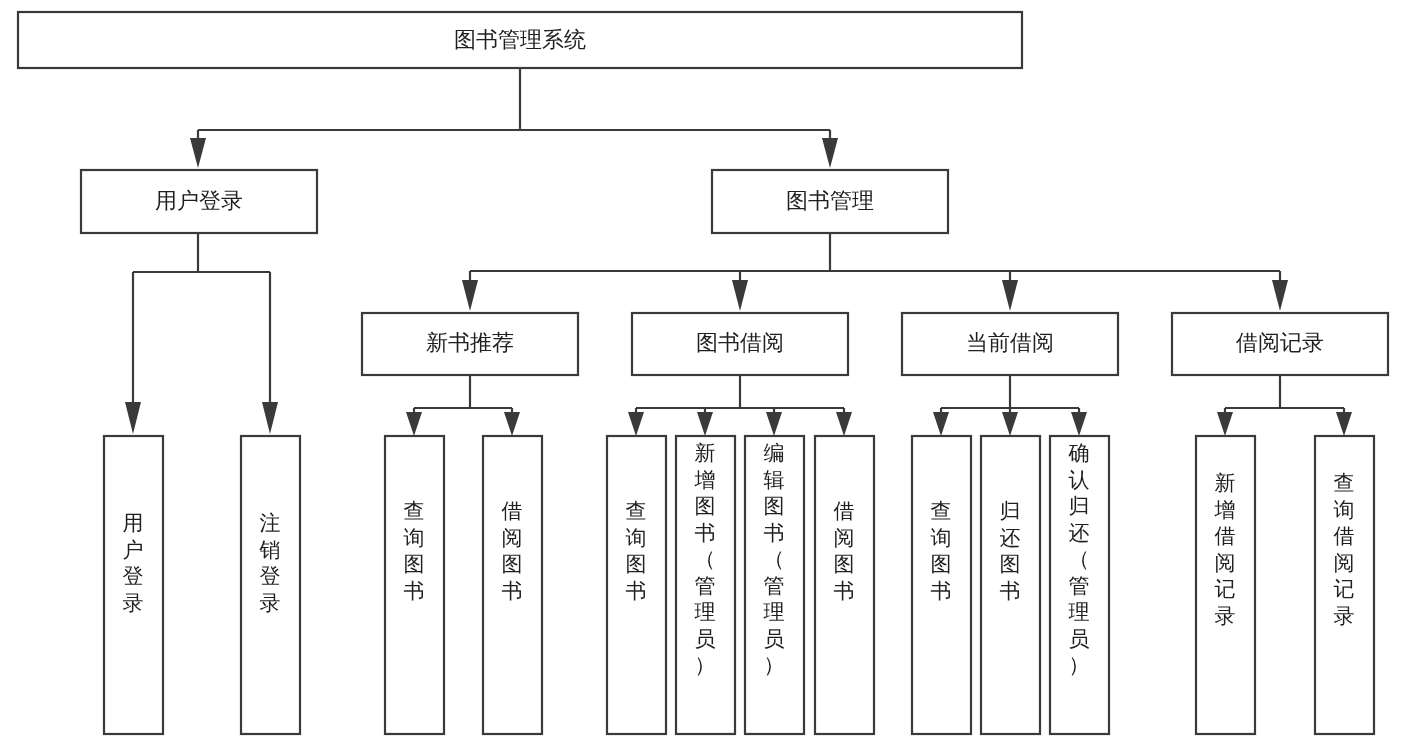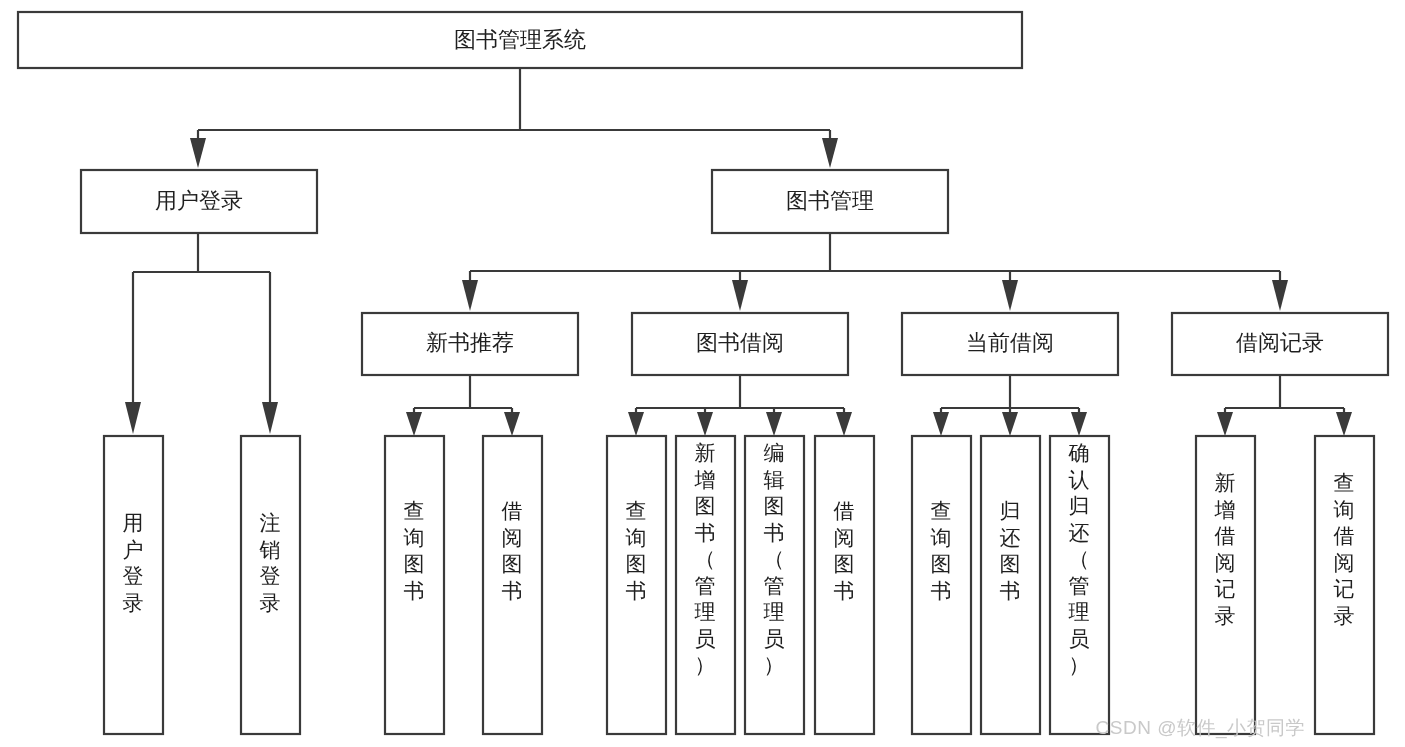--- a/index.html
+++ b/index.html
@@ -220,15 +220,14 @@
       <rect class="node-box" x="1196" y="436" width="59" height="298"></rect>
       <text class="node-label-v" x="1225" y="490"><tspan x="1225" y="490">新</tspan><tspan x="1225" y="516.5">增</tspan><tspan x="1225" y="543">借</tspan><tspan x="1225" y="569.5">阅</tspan><tspan x="1225" y="596">记</tspan><tspan x="1225" y="622.5">录</tspan></text>
     </g>
     <g>
       <rect class="node-box" x="1315" y="436" width="59" height="298"></rect>
       <text class="node-label-v" x="1344" y="490"><tspan x="1344" y="490">查</tspan><tspan x="1344" y="516.5">询</tspan><tspan x="1344" y="543">借</tspan><tspan x="1344" y="569.5">阅</tspan><tspan x="1344" y="596">记</tspan><tspan x="1344" y="622.5">录</tspan></text>
     </g>
 
   </svg>
 
-  <div class="watermark-text">CSDN @软件_小贺同学</div>
 
 </div>
 
 </body></html>

